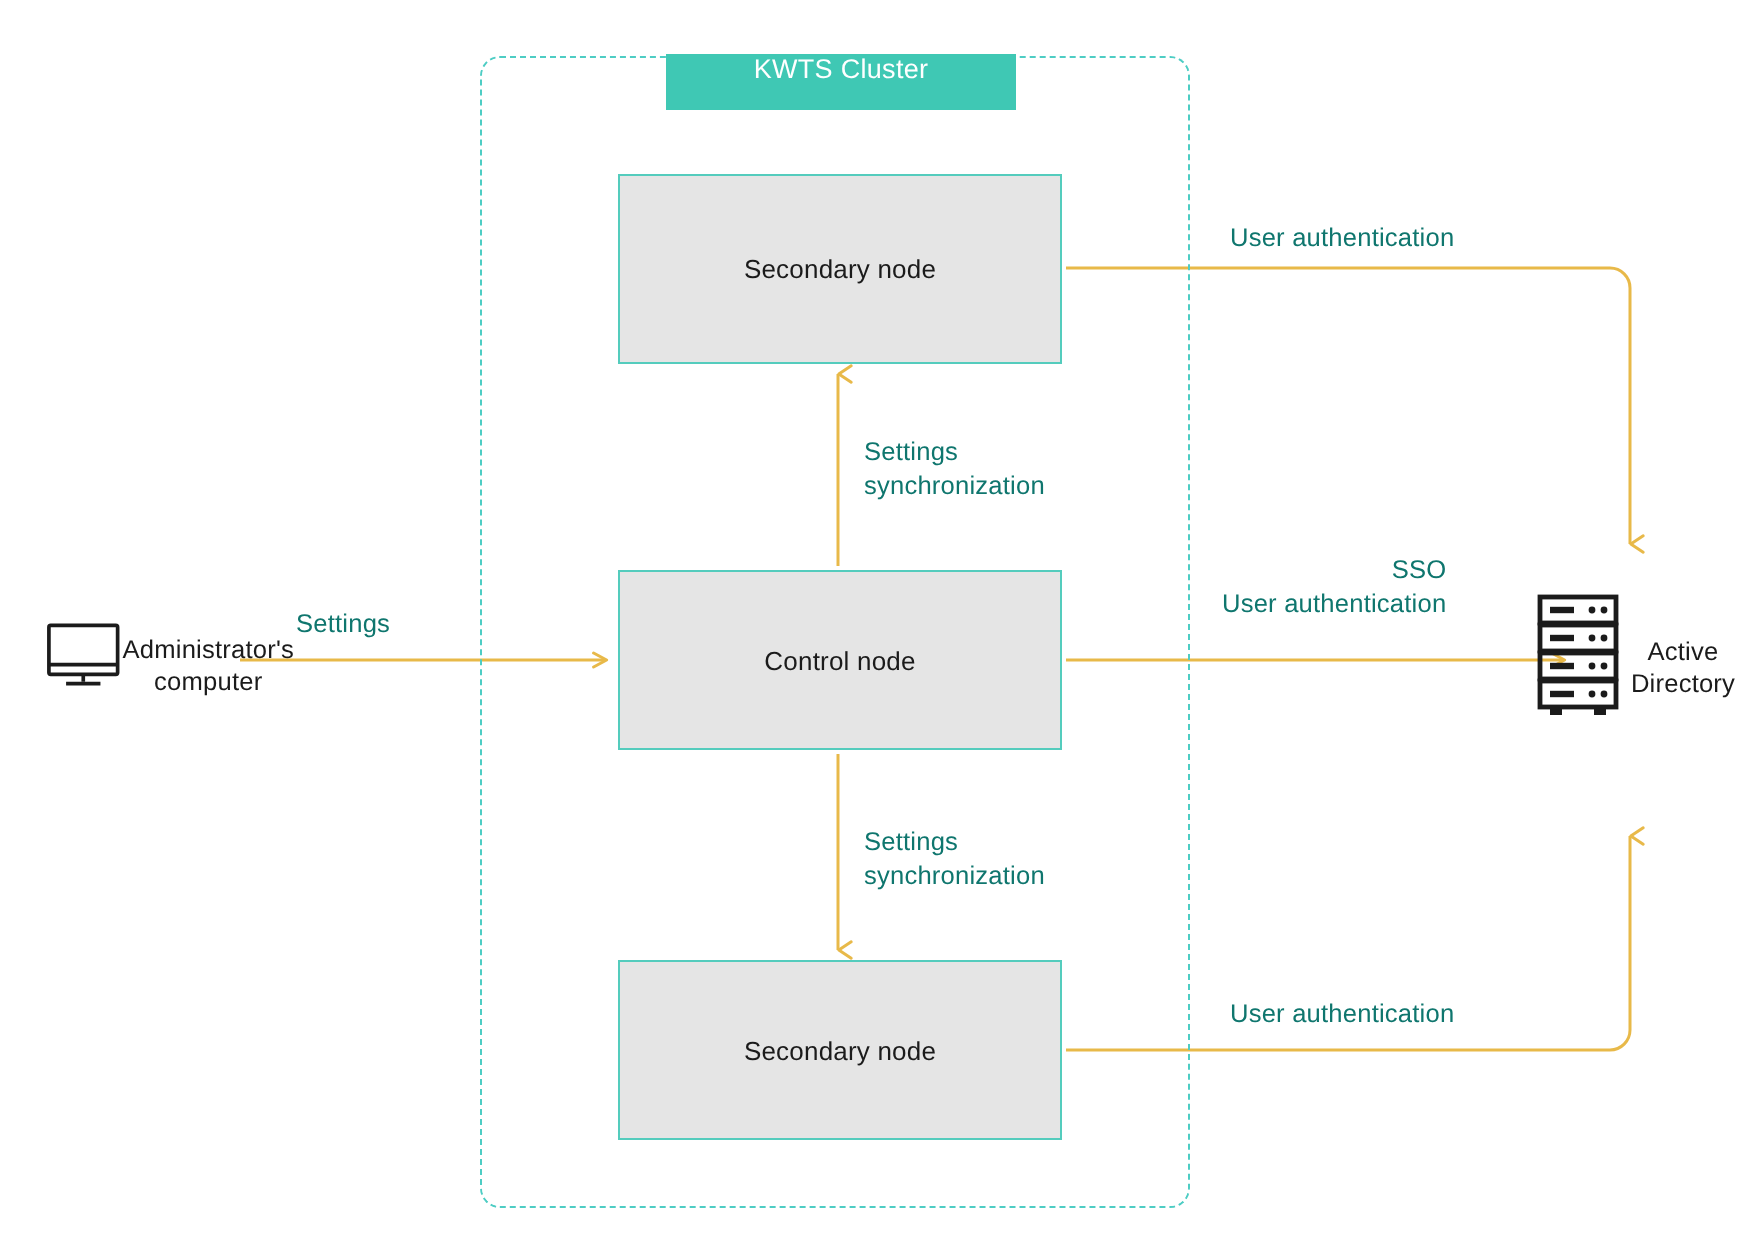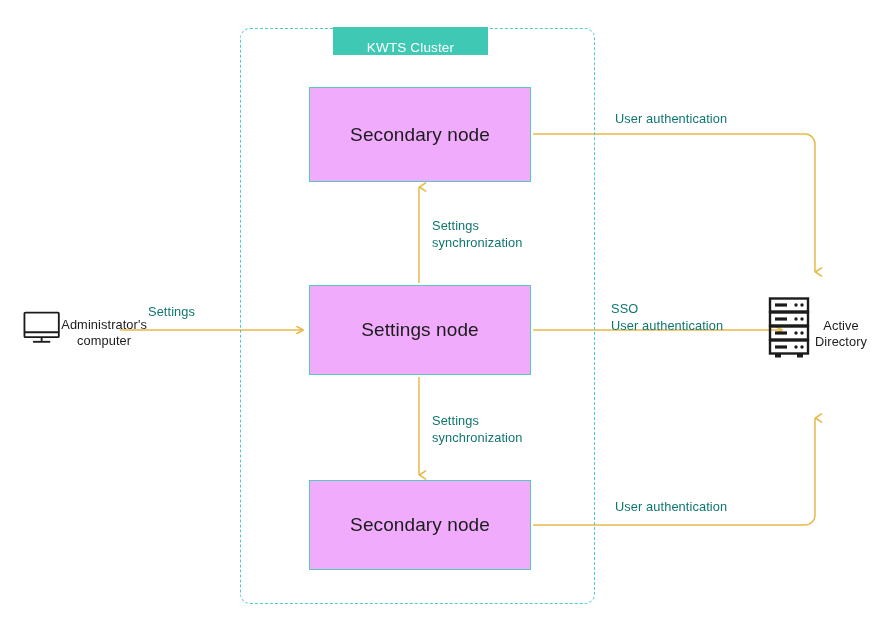--- a/index.html
+++ b/index.html
@@ -38,79 +38,79 @@
     height: 576px;
     border: 1.4px dashed #4ecdc4;
     border-radius: 10px;
     box-sizing: border-box;
     background: transparent;
   }
   
   .cluster-title {
     left: 333px;
     top: 27px;
-    width: 155px;
+    width: 175px;
     height: 28px;
     background: #3fc8b4;
     color: #ffffff;
     font-size: 13.5px;
     letter-spacing: 0.15px;
     display: flex;
-    align-items: flex-end;
+    align-items: flex-start;
     justify-content: center;
   }
 
   
   .node {
-    background: #f0abfc;
+    background: #e5e5e5;
     border: 1.6px solid #54ccbd;
     box-sizing: border-box;
     display: flex;
     align-items: center;
     justify-content: center;
-    font-size: 19px;
+    font-size: 13px;
     color: #1b1b1b;
     letter-spacing: 0.1px;
   }
   .node-secondary-top    { left: 309px; top: 87px;  width: 222px; height: 95px; }
   .node-control          { left: 309px; top: 285px; width: 222px; height: 90px; }
   .node-secondary-bottom { left: 309px; top: 480px; width: 222px; height: 90px; }
 
   
   .edge-label {
     font-size: 12.8px;
     color: #0f766e;
     line-height: 17px;
     white-space: pre-line;
     letter-spacing: 0.1px;
   }
   .lbl-settings        { left: 148px; top: 303px; }
   .lbl-sync-top        { left: 432px; top: 217px; }
   .lbl-sync-bottom     { left: 432px; top: 412px; }
   .lbl-auth-top        { left: 615px; top: 110px; }
-  .lbl-sso             { left: 611px; top: 300px; }
+  .lbl-sso             { left: 611px; top: 276px; text-align: right; }
   .lbl-auth-bottom     { left: 615px; top: 498px; }
 
   
   .endpoint {
     display: flex;
     flex-direction: row;
     align-items: center;
   }
   .endpoint-caption {
     margin-top: 10px;
     font-size: 12.8px;
     line-height: 16px;
     text-align: center;
     white-space: pre-line;
     color: #1b1b1b;
     letter-spacing: 0.1px;
   }
   .admin-endpoint  { left: 22px;  top: 300px; width: 125px; }
-  .ad-endpoint     { left: 763px; top: 296px; width: 105px; }
+  .ad-endpoint     { left: 763px; top: 296px; width: 105px; justify-content: center; }
 </style>
 </head>
 <body>
 
 <div id="diagram-root">
 
   <svg id="wires" viewBox="0 0 879 629">
     <defs>
       <marker id="arrowR" markerWidth="9" markerHeight="9" refX="7.2" refY="4.5" orient="auto" markerUnits="userSpaceOnUse">
         <path d="M1,1 L7.5,4.5 L1,8" fill="none" stroke="#e8b949" stroke-width="1.5" stroke-linecap="round" stroke-linejoin="round"></path>
@@ -140,21 +140,21 @@
 
   <div class="abs cluster-title">
     <span>KWTS Cluster</span>
   </div>
 
   <div class="abs node node-secondary-top">
     <span>Secondary node</span>
   </div>
 
   <div class="abs node node-control">
-    <span>Settings node</span>
+    <span>Control node</span>
   </div>
 
   <div class="abs node node-secondary-bottom">
     <span>Secondary node</span>
   </div>
 
   <div class="abs edge-label lbl-settings">Settings</div>
 
   <div class="abs edge-label lbl-sync-top">Settings
 synchronization</div>

